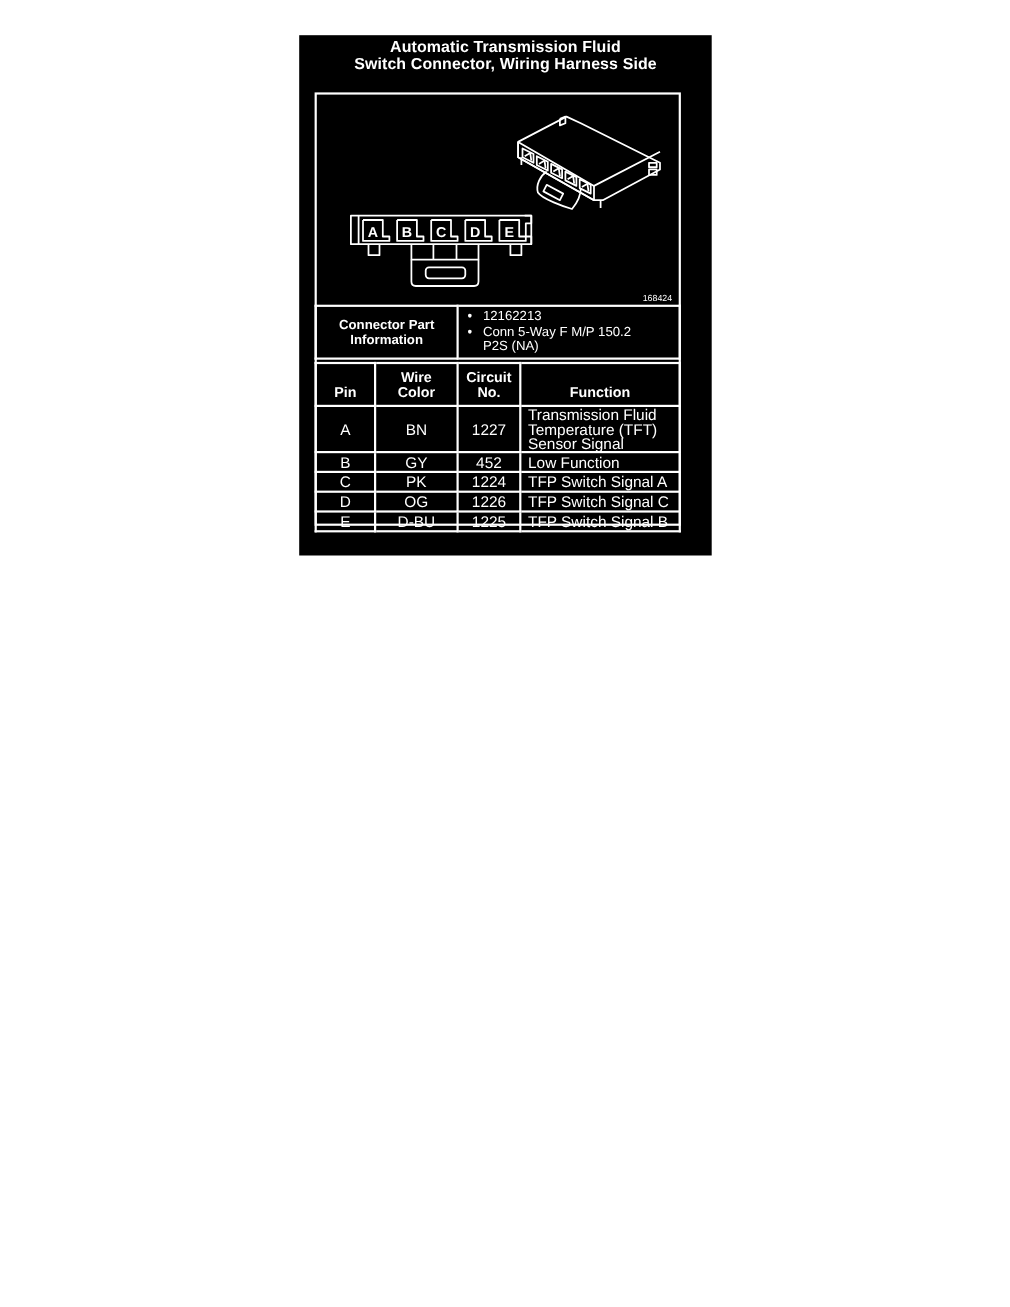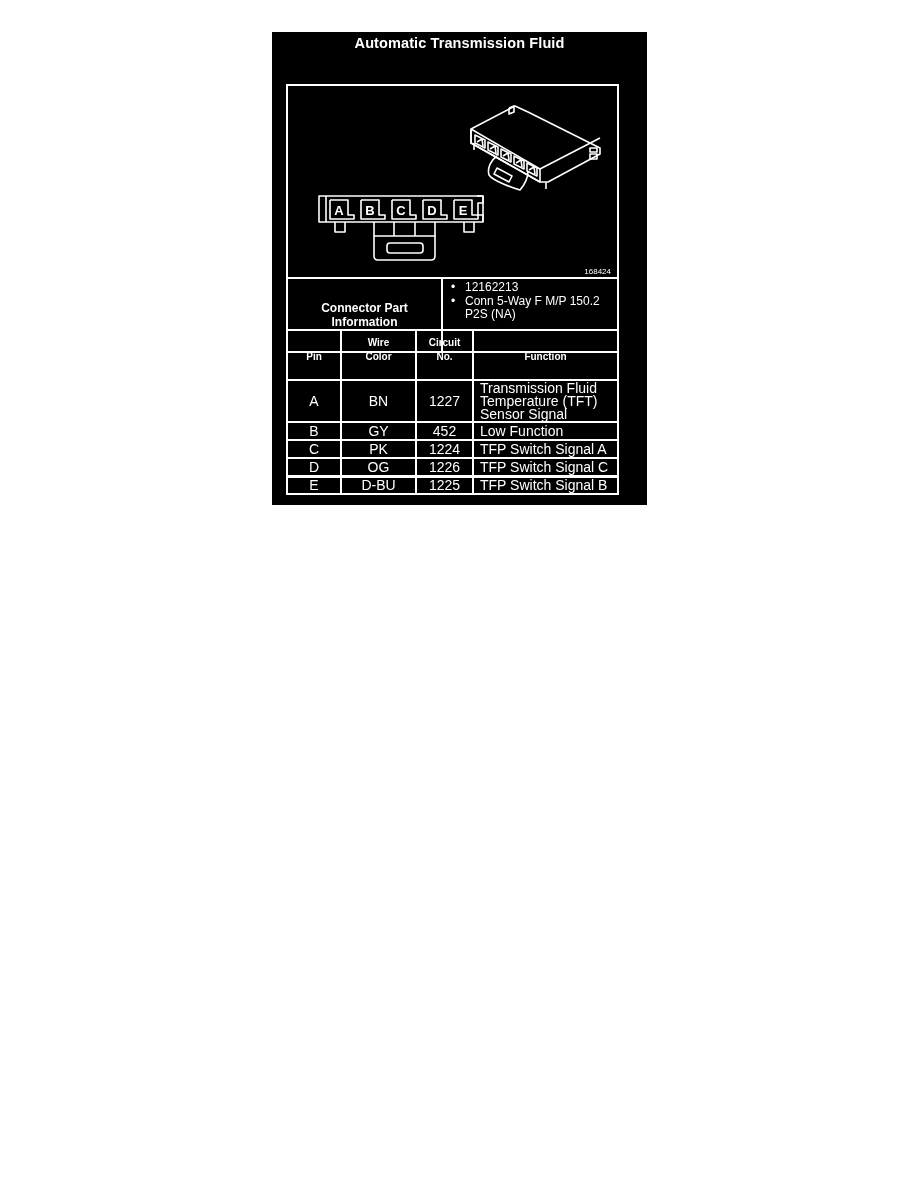--- a/index.html
+++ b/index.html
@@ -8,45 +8,46 @@
   .panel { position: absolute; left: 272px; top: 32px; width: 375px; height: 473px;
            background: #000000; color: #ffffff; }
   .title { position: absolute; left: 0; top: 3px; width: 100%; text-align: center;
            font-weight: bold; font-size: 14.5px; line-height: 16px; letter-spacing: 0.1px; }
   .frame { position: absolute; left: 14px; top: 52px; width: 333px; height: 394px;
            border: 2px solid #ffffff; box-sizing: border-box; }
   .diagram { position: absolute; left: 0; top: 0; width: 100%; height: 193px; }
   .figno { position: absolute; right: 6px; bottom: 3px; font-size: 8px; }
   table.info { position: absolute; left: -2px; top: 191px; width: 333px;
                border-collapse: collapse; }
-  table.info td, table.info th { border: 2px solid #ffffff; padding: 13px; color: #fff; }
+  table.info td, table.info th { border: 2px solid #ffffff; padding: 0; color: #fff; }
   .ci-label { width: 127px; height: 46px; text-align: center; font-weight: bold;
               font-size: 12px; line-height: 14px; }
   .ci-list { font-weight: normal; font-size: 12px; line-height: 13px; padding: 2px 0 3px 8px !important;
              vertical-align: top; }
   .ci-list div { position: relative; padding-left: 14px; }
   .ci-list div.bul::before { content: "\2022"; position: absolute; left: 0; top: 0; }
   .ci-list div + div.bul { margin-top: 1px; }
   table.pins { position: absolute; left: -2px; top: 243px; width: 333px;
                border-collapse: collapse; table-layout: fixed; }
   table.pins th, table.pins td { border: 2px solid #ffffff; color: #ffffff; padding: 0; }
-  table.pins th { font-weight: bold; font-size: 10px; line-height: 14px;
-                  text-align: center; vertical-align: bottom; height: 33px; padding-bottom: 15px; }
+  table.pins th { font-weight: bold; font-size: 13px; line-height: 14px;
+                  text-align: center; vertical-align: bottom; height: 33px; padding-bottom: 4px; }
   table.pins td { font-size: 14px; line-height: 13px; text-align: center; height: 16px; }
   table.pins td.fn { text-align: left; padding-left: 6px; }
   table.pins tr.tall td { height: 40px; }
   svg text { font-family: "Liberation Sans", sans-serif; }
 </style>
 </head>
 <body>
 
 <div class="panel">
 
   <div class="title">
     <div>Automatic Transmission Fluid</div>
+    <div>Switch Connector, Wiring Harness Side</div>
   </div>
 
   <div class="frame">
 
     <div class="diagram">
       <svg width="329" height="191" viewBox="0 0 329 191">
         <g stroke="#ffffff" stroke-width="1.6" fill="none" stroke-linejoin="round">
 
           <g>
             <polygon points="183,43 227,20 240,26 312,62 312,68 260,96 252,96 183,57"></polygon>

